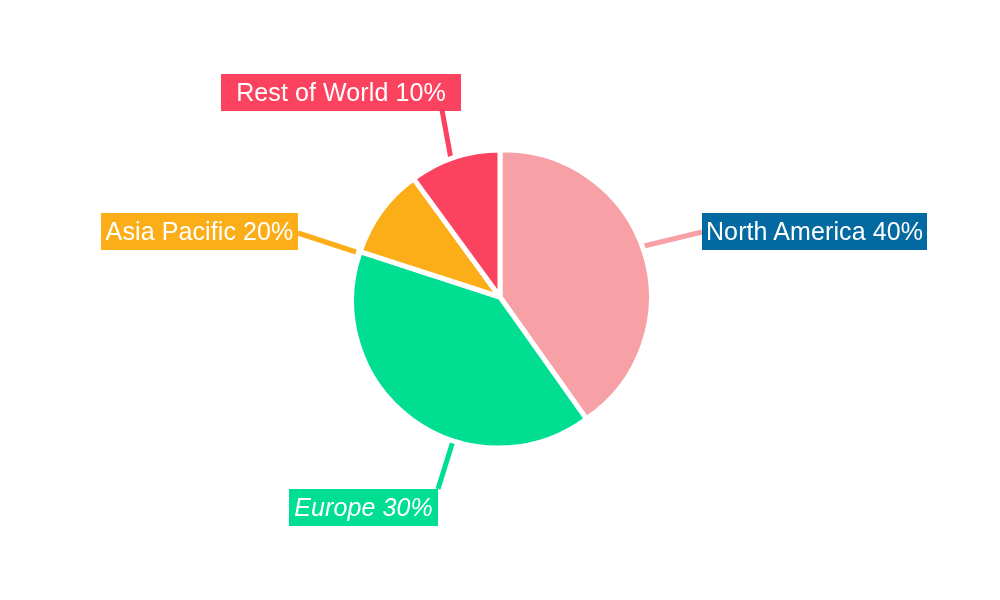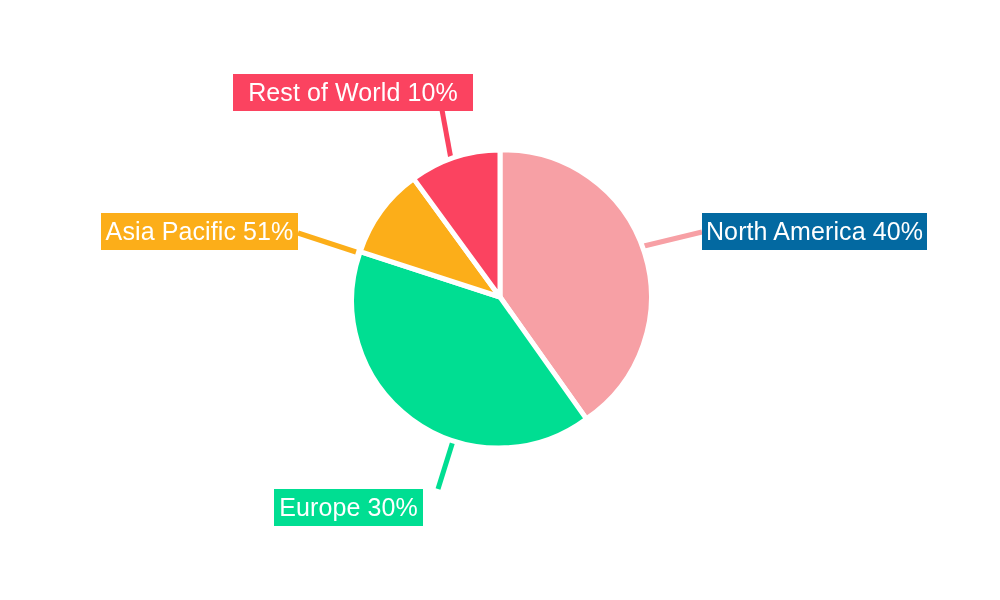--- a/index.html
+++ b/index.html
@@ -39,37 +39,37 @@
     padding: 0 10px;
     letter-spacing: 0.1px;
   }
   #label-north-america {
     left: 702px;
     top: 213px;
     width: 225px;
     height: 37px;
   }
   #label-europe {
-    left: 274px;
+    left: 289px;
     top: 489px;
     width: 149px;
     height: 37px;
+    font-style: italic;
   }
   #label-asia-pacific {
     left: 101px;
     top: 213px;
     width: 197px;
     height: 37px;
   }
   #label-rest-of-world {
     left: 221px;
     top: 74px;
     width: 240px;
     height: 37px;
-    margin-left: 12px;
   }
 </style>
 </head>
 <body>
 
 <div id="chart-root">
 
   <svg id="pie-svg" viewBox="0 0 1000 600" xmlns="http://www.w3.org/2000/svg">
 
     <line x1="644" y1="246" x2="702" y2="232" stroke="#F7A0A5" stroke-width="5" stroke-linecap="butt"></line>
@@ -82,17 +82,17 @@
       <path d="M 500 297 L 586.4 418.9 A 147 147 0 0 1 360.2 251.6 Z" fill="#00DE92" stroke="#FFFFFF" stroke-width="5" stroke-linejoin="round"></path>
       <path d="M 500 297 L 360.2 251.6 A 147 147 0 0 1 413.6 178.6 Z" fill="#FCAE19" stroke="#FFFFFF" stroke-width="5" stroke-linejoin="round"></path>
       <path d="M 500 297 L 413.6 178.6 A 147 147 0 0 1 500 150 Z" fill="#FB4360" stroke="#FFFFFF" stroke-width="5" stroke-linejoin="round"></path>
     </g>
   </svg>
 
   <div class="pie-label" id="label-north-america" style="background:#0369a1">North America 40%</div>
 
   <div class="pie-label" id="label-europe" style="background:#00DE92">Europe 30%</div>
 
-  <div class="pie-label" id="label-asia-pacific" style="background:#FCAE19">Asia Pacific 51%</div>
+  <div class="pie-label" id="label-asia-pacific" style="background:#FCAE19">Asia Pacific 20%</div>
 
   <div class="pie-label" id="label-rest-of-world" style="background:#FB4360">Rest of World 10%</div>
 
 </div>
 
 </body></html>

